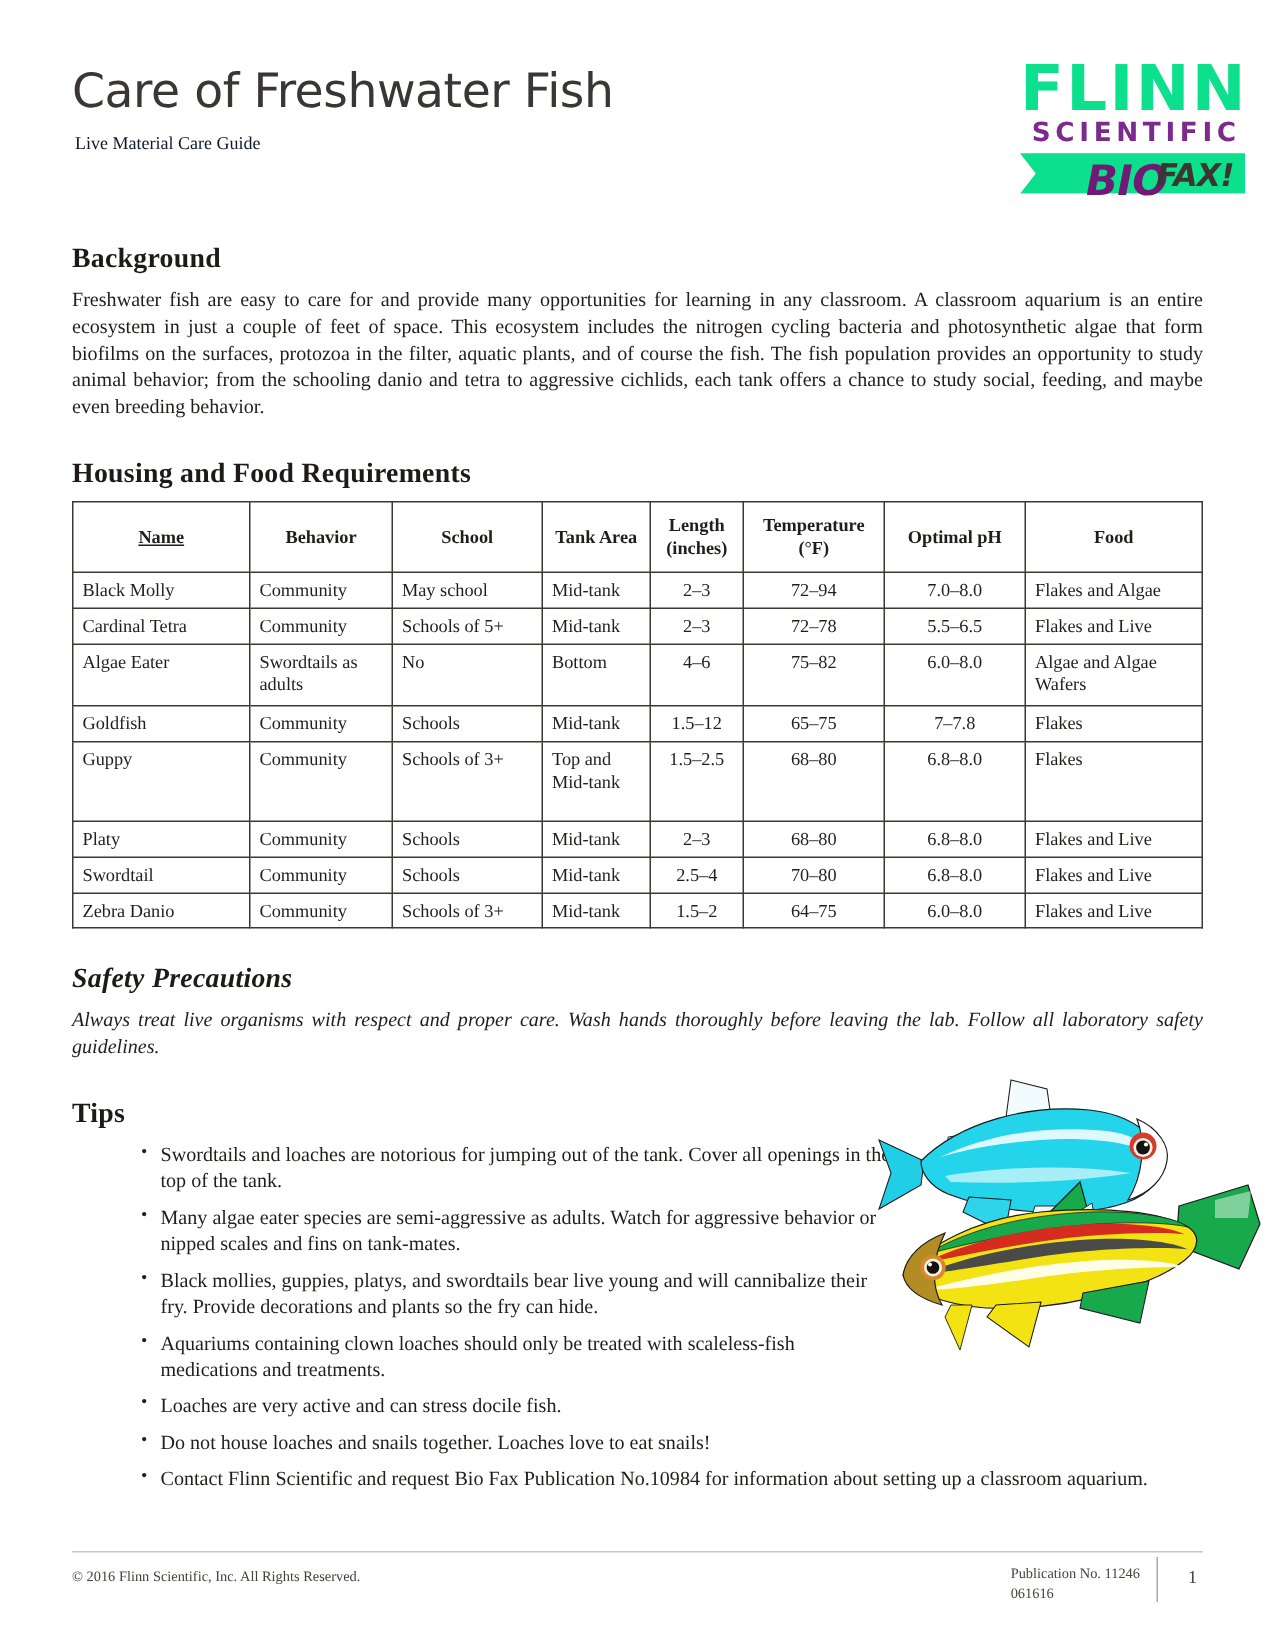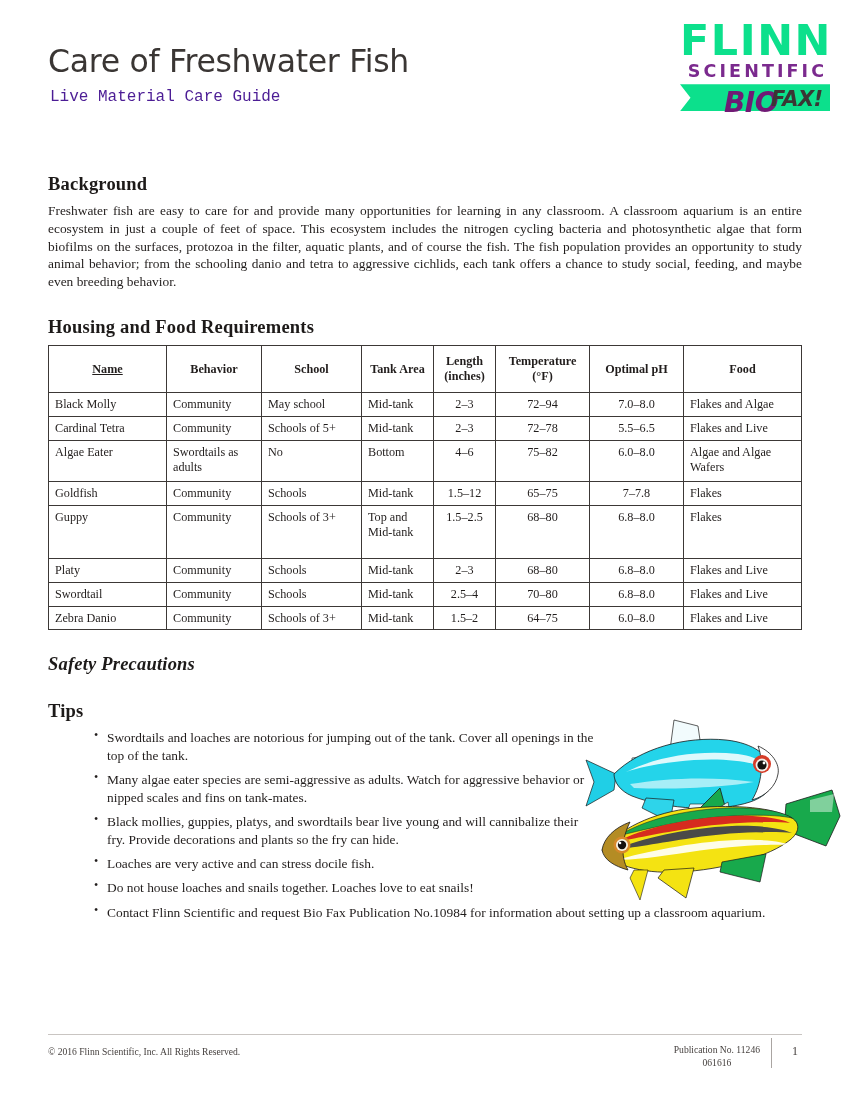--- a/index.html
+++ b/index.html
@@ -34,33 +34,33 @@
   .doc-title {
     font-family: "DejaVu Sans", sans-serif;
     font-size: 31.5px;
     font-weight: 400;
     letter-spacing: -0.3px;
     color: #3a3634;
     margin: 0;
     line-height: 1.1;
   }
   .doc-subtitle {
-    font-family: Liberation Mono, monospace;
-    font-size: 16px;
+    font-family: Liberation Serif, serif;
+    font-size: 12px;
     font-weight: 400;
-    color: #4c1d95;
+    color: #0f172a;
     margin: 10px 0 0 2px;
     line-height: 1.1;
   }
 
   
   .logo {
     position: absolute;
     right: 6px;
-    top: 22px;
+    top: 40px;
     width: 176px;
     height: 104px;
   }
   .logo-flinn {
     font-family: "DejaVu Sans", sans-serif;
     font-size: 42px;
     font-weight: bold;
     color: #0ce08c;
     letter-spacing: 1.5px;
     line-height: 0.92;
@@ -128,21 +128,21 @@
 
   .body-text {
     font-size: 13.4px;
     line-height: 1.33;
     text-align: justify;
     margin: 0;
     color: #211d1c;
   }
   .body-text.italic { font-style: italic; }
 
-  .block-background { margin-top: 20px; }
+  .block-background { margin-top: 9px; }
   .block-housing { margin-top: 26px; }
   .block-safety  { margin-top: 24px; }
   .block-tips    { margin-top: 26px; }
 
   
   table.fishtable {
     border-collapse: collapse;
     width: 753px;
     table-layout: fixed;
     margin-top: 2px;
@@ -232,21 +232,21 @@
     position: absolute;
     left: 0;
     top: 12px;
     font-size: 9.6px;
     color: #46413f;
   }
   .footer-pub {
     position: absolute;
     right: 42px;
     top: 10px;
-    text-align: center;
+    text-align: left;
     font-size: 9.6px;
     line-height: 1.35;
     color: #46413f;
   }
   .footer-divider {
     position: absolute;
     right: 30px;
     top: 4px;
     width: 1px;
     height: 30px;
@@ -382,28 +382,30 @@
               <td class="c">64–75</td>
               <td class="c">6.0–8.0</td>
               <td>Flakes and Live</td>
             </tr>
           </tbody>
       </table>
     </div>
 
     <div class="block-safety">
       <h2 class="sec italic">Safety Precautions</h2>
+      <p class="body-text italic">Always treat live organisms with respect and proper care. Wash hands thoroughly before leaving the lab. Follow all laboratory safety guidelines.</p>
     </div>
 
     <div class="block-tips">
       <h2 class="sec">Tips</h2>
       <ul class="tips">
           <li>Swordtails and loaches are notorious for jumping out of the tank. Cover all openings in the top of the tank.</li>
           <li>Many algae eater species are semi-aggressive as adults. Watch for aggressive behavior or nipped scales and fins on tank-mates.</li>
           <li>Black mollies, guppies, platys, and swordtails bear live young and will cannibalize their fry. Provide decorations and plants so the fry can hide.</li>
+          <li>Aquariums containing clown loaches should only be treated with scaleless-fish medications and treatments.</li>
           <li class="wide">Loaches are very active and can stress docile fish.</li>
           <li class="wide">Do not house loaches and snails together. Loaches love to eat snails!</li>
           <li class="wide">Contact Flinn Scientific and request Bio Fax Publication No.10984 for information about setting up a classroom aquarium.</li>
         </ul>
     </div>
 
   </div>
 
   <div class="logo">
     <div class="logo-flinn">FLINN</div>

